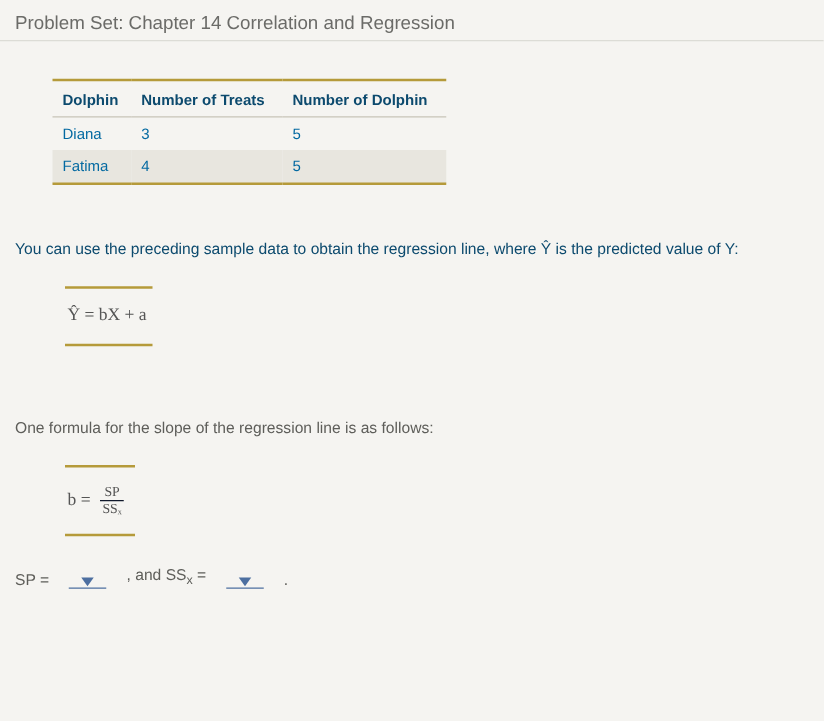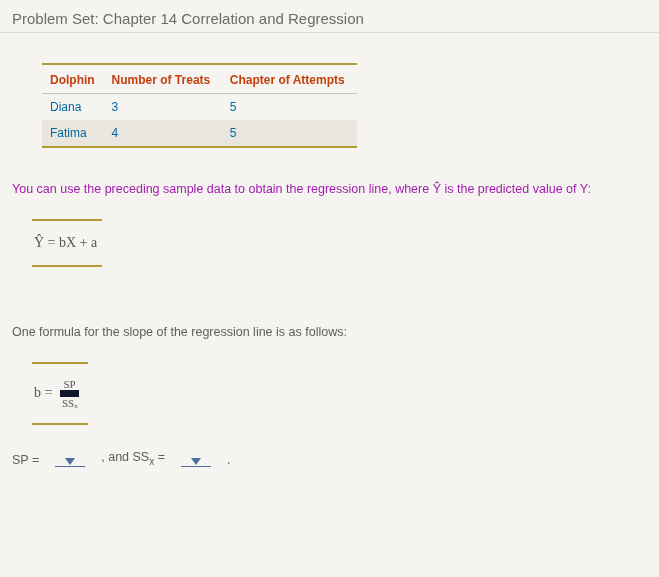--- a/index.html
+++ b/index.html
@@ -27,49 +27,49 @@
     table {
       border-collapse: collapse;
       width: 100%;
       border-top: 2px solid #b59a3a;
       border-bottom: 2px solid #b59a3a;
     }
     th {
       text-align: left;
       font-weight: bold;
       font-size: 12px;
-      color: #c2410c;
+      color: #0c4a6e;
       padding: 8px 6px 6px 8px;
       border-bottom: 1px solid #c7c3b8;
     }
     th.center, td.center {
       text-align: left;
     }
     td {
       padding: 6px 6px 6px 8px;
       font-size: 12px;
       color: #0369a1;
     }
     tbody tr:nth-child(even) td {
       background: #e8e6df;
     }
     .para {
-      margin: 32px 0 20px 0;
+      margin: 42px 0 20px 0;
       font-size: 12.5px;
-      color: #a21caf;
+      color: #0c4a6e;
       line-height: 1.5;
     }
     .para2 {
       margin: 56px 0 20px 0;
       font-size: 12.5px;
       color: #5e5e5a;
       line-height: 1.5;
     }
     .formula-block {
-      margin: 20px 0 20px 20px;
+      margin: 20px 0 20px 40px;
       width: 70px;
     }
     .formula-rule {
       border-top: 2px solid #b59a3a;
       height: 0;
       margin: 6px 0;
     }
     .formula {
       font-family: "Times New Roman", serif;
       font-size: 14px;
@@ -78,21 +78,21 @@
       white-space: nowrap;
     }
     .frac {
       display: inline-block;
       vertical-align: middle;
       text-align: center;
       font-size: 11px;
       line-height: 1.1;
       margin-left: 4px;
     }
-    .frac .num { display: block; border-bottom: 7px solid #0f172a; padding: 0 2px; }
+    .frac .num { display: block; border-bottom: 1px solid #0f172a; padding: 0 2px; }
     .frac .den { display: block; padding: 0 2px; }
     .fill-row {
       margin: 24px 0 10px 0;
       font-size: 12.5px;
       color: #5e5e5a;
       display: flex;
       align-items: flex-end;
       gap: 16px;
     }
     .dropblank {
@@ -119,21 +119,21 @@
 <div class="page-title">Problem Set: Chapter 14 Correlation and Regression</div>
 
 <div class="content">
 
   <div class="table-wrap">
     <table>
       <thead>
         <tr>
           <th>Dolphin</th>
           <th class="center">Number of Treats</th>
-          <th class="center">Chapter of Attempts</th>
+          <th class="center">Number of Dolphin</th>
         </tr>
       </thead>
       <tbody>
         <tr>
           <td>Diana</td>
           <td class="center">3</td>
           <td class="center">5</td>
         </tr>
         <tr>
           <td>Fatima</td>

